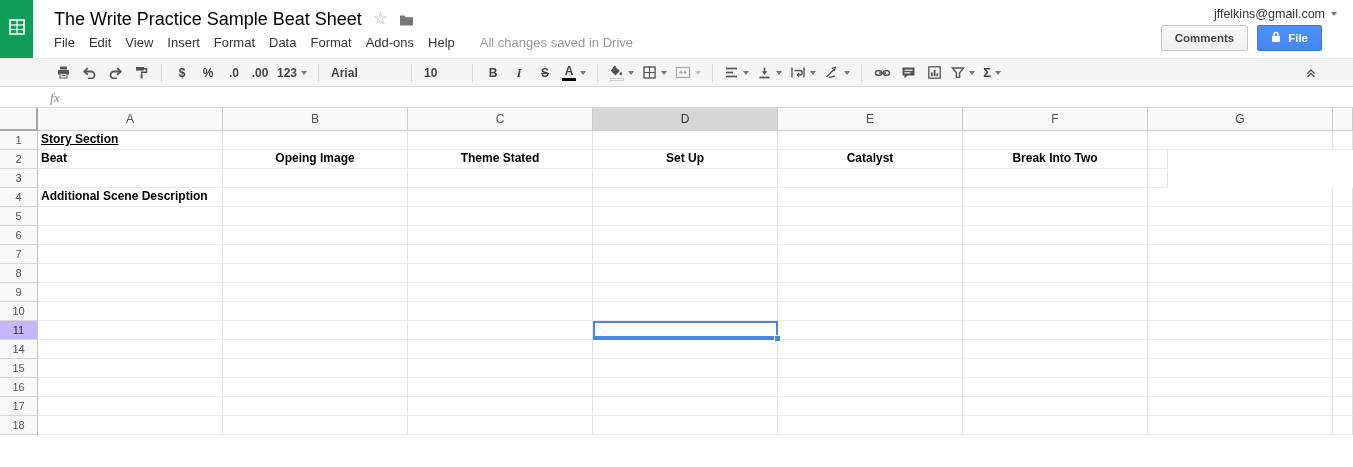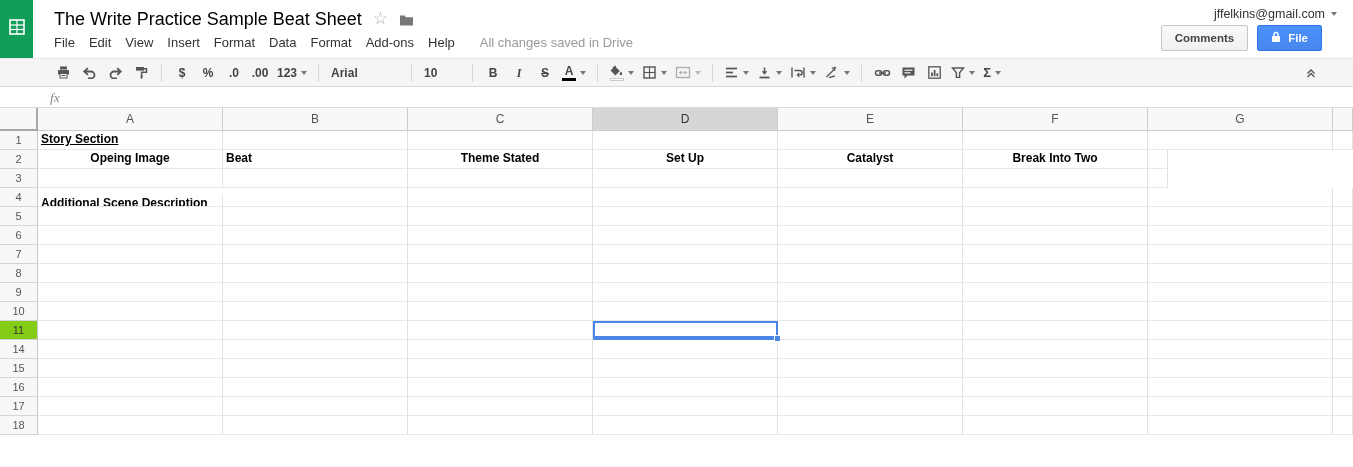--- a/index.html
+++ b/index.html
@@ -42,21 +42,21 @@
   #formula-input{flex:1;border:none;outline:none;font-size:12px;height:16px;font-family:"Liberation Sans",sans-serif;}
 
   
   #grid{position:absolute;left:0;top:108px;width:1353px;height:359px;overflow:hidden;background:#fff;}
   #col-headers{display:flex;height:23px;}
   #corner-cell{width:38px;height:23px;background:#f8f8f8;border-right:2px solid #a8a8a8;border-bottom:2px solid #a8a8a8;flex:none;}
   .col-header{height:23px;background:#f8f8f8;border-right:1px solid #ccc;border-bottom:1px solid #ccc;font-size:12px;color:#555;text-align:center;line-height:22px;flex:none;}
   .col-header.hl{background:#d6d6d6;color:#333;}
   .grid-row{display:flex;height:19px;}
   .row-header{width:38px;background:#f8f8f8;border-right:1px solid #c6c6c6;border-bottom:1px solid #d5d5d5;font-size:11px;color:#555;text-align:center;line-height:18px;flex:none;}
-  .row-header.hl{background:#84cc16;color:#333;text-align:center;}
+  .row-header.hl{background:#c4b5fd;color:#333;text-align:center;}
   .cell{border-right:1px solid #e1e1e1;border-bottom:1px solid #e9e9e9;font-size:12px;font-weight:bold;color:#000;line-height:17px;padding:0 3px;white-space:nowrap;overflow:hidden;flex:none;}
   .cell.center{text-align:center;}
   #selection-box{position:absolute;border:2px solid #4a86e8;border-bottom-width:4px;pointer-events:auto;}
   #fill-handle{position:absolute;right:-5px;bottom:-6px;width:7px;height:7px;background:#4a86e8;border:1px solid #fff;}
 </style>
 </head>
 <body>
 
 <div id="logo">
   <span>
@@ -400,41 +400,41 @@
         <div class="cell" style="width: 185px;"></div>
         <div class="cell" style="width: 185px;"></div>
         <div class="cell" style="width: 185px;"></div>
         <div class="cell" style="width: 185px;"></div>
         <div class="cell" style="width: 185px;"></div>
         <div class="cell" style="width: 185px;"></div>
         <div class="cell" style="width: 20px;"></div>
       </div>
       <div class="grid-row">
         <div class="row-header">2</div>
+        <div class="cell" style="width: 185px;">Beat</div>
         <div class="cell center" style="width: 185px;">Opeing Image</div>
-        <div class="cell" style="width: 185px;">Beat</div>
         <div class="cell center" style="width: 185px;">Theme Stated</div>
         <div class="cell center" style="width: 185px;">Set Up</div>
         <div class="cell center" style="width: 185px;">Catalyst</div>
         <div class="cell center" style="width: 185px;">Break Into Two</div>
         <div class="cell" style="width: 20px;"></div>
       </div>
       <div class="grid-row">
         <div class="row-header">3</div>
         <div class="cell" style="width: 185px;"></div>
         <div class="cell" style="width: 185px;"></div>
         <div class="cell" style="width: 185px;"></div>
         <div class="cell" style="width: 185px;"></div>
         <div class="cell" style="width: 185px;"></div>
         <div class="cell" style="width: 185px;"></div>
         <div class="cell" style="width: 20px;"></div>
       </div>
       <div class="grid-row">
         <div class="row-header">4</div>
-        <div class="cell" style="width: 185px; margin-top: 7px;">Additional Scene Description</div>
+        <div class="cell" style="width: 185px;">Additional Scene Description</div>
         <div class="cell" style="width: 185px;"></div>
         <div class="cell" style="width: 185px;"></div>
         <div class="cell" style="width: 185px;"></div>
         <div class="cell" style="width: 185px;"></div>
         <div class="cell" style="width: 185px;"></div>
         <div class="cell" style="width: 185px;"></div>
         <div class="cell" style="width: 20px;"></div>
       </div>
       <div class="grid-row">
         <div class="row-header">5</div>

